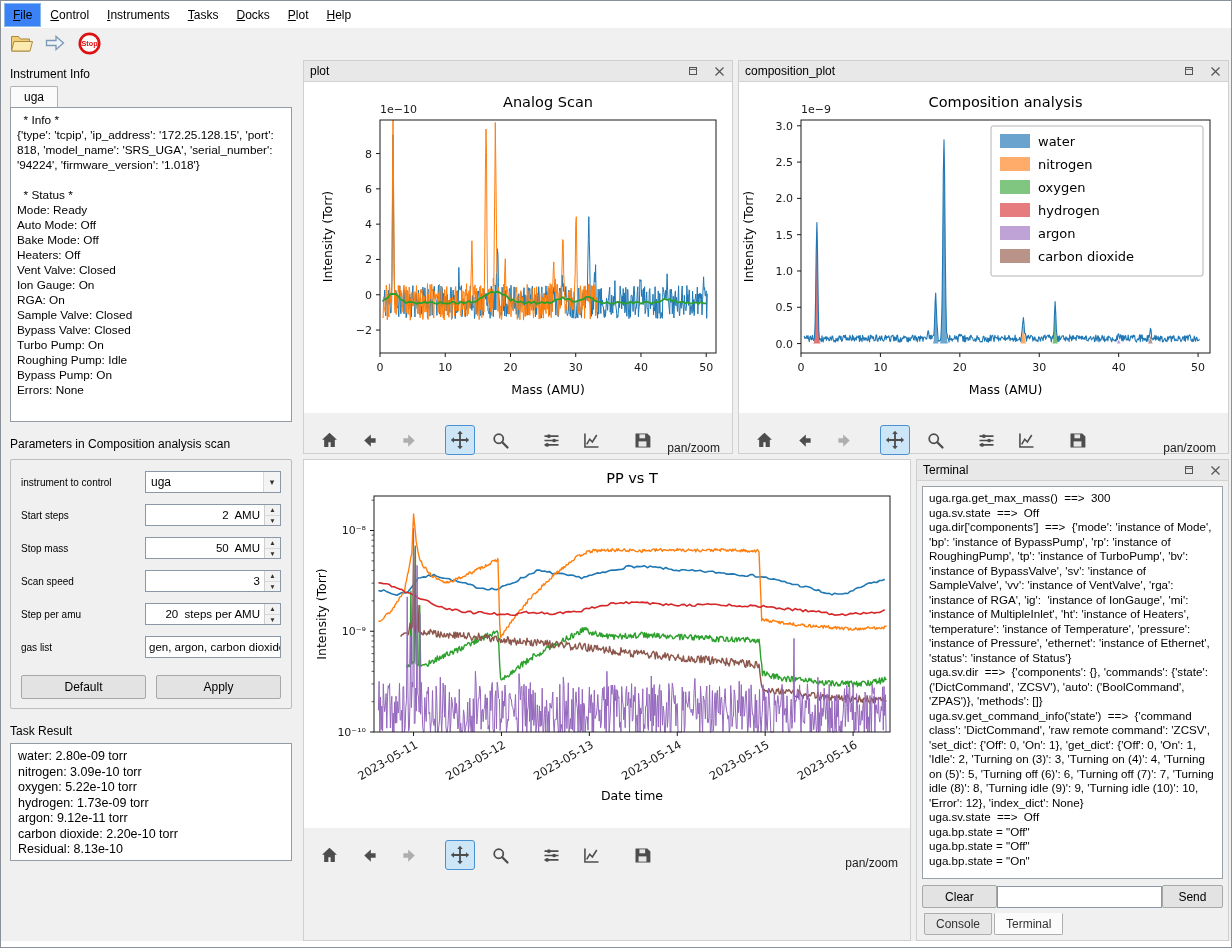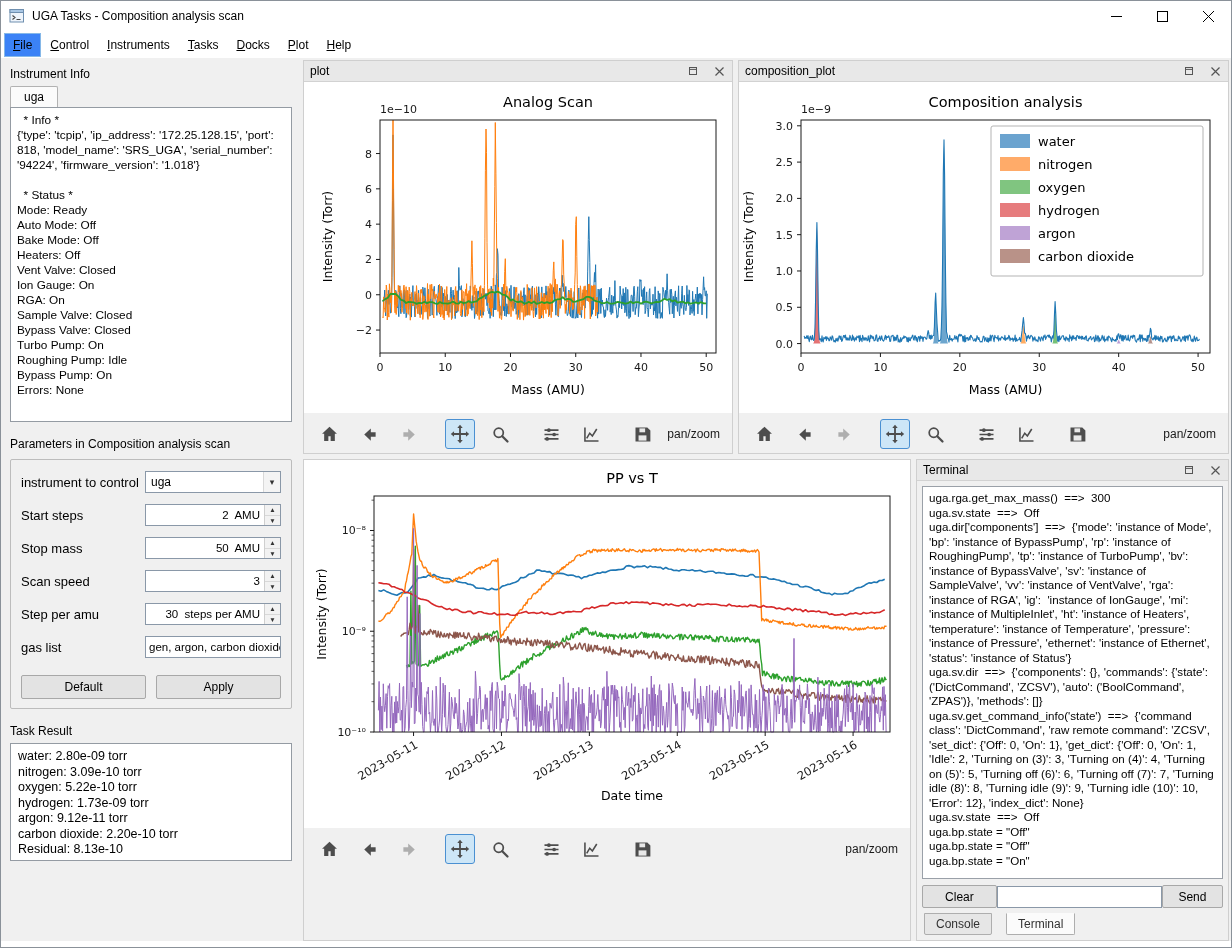--- a/index.html
+++ b/index.html
@@ -15,21 +15,21 @@
 .toolbar{height:30px;display:flex;align-items:center;gap:8px;padding-left:7px;flex:none;background:#f0f0f0}
 .toolbtn{width:26px;height:26px;display:flex;align-items:center;justify-content:center}
 .main{flex:1;display:flex;min-height:0}
 .left-panel{width:300px;flex:none;padding:7px 9px;display:flex;flex-direction:column;min-height:0;overflow:hidden}
 .section-label{font-size:12px;margin:2px 0 5px;flex:none}
 .tabbar{display:flex;flex:none}
 .tab{background:#fbfbfb;border:1px solid #b2b2b2;border-bottom:none;padding:3px 13px;font-size:12px;border-radius:2px 2px 0 0}
 .info-box{border:1px solid #949ba3;background:#fff;height:315px;padding:5px 6px;font-size:11.8px;line-height:15px;white-space:pre-wrap;overflow:hidden;flex:none}
 .groupbox{border:1px solid #bcbcbc;border-radius:2px;margin-top:3px;padding:11px 10px 9px 10px;flex:none}
 .param-row{display:flex;align-items:center;height:22px;margin-bottom:11px}
-.param-label{flex:1;font-size:13px}
+.param-label{flex:1;font-size:10px}
 .combo,.spin,.lineedit{width:136px;height:22px;background:#fff;border:1px solid #8a98a8;display:flex;align-items:center;font-size:12px;overflow:hidden}
 .combo-text{flex:1;padding-left:5px}
 .combo-arrow{width:17px;text-align:center;color:#333;font-size:9px;border-left:1px solid #d9d9d9;height:100%;display:flex;align-items:center;justify-content:center;background:#f4f4f4}
 .spin-text{flex:1;text-align:right;padding-right:4px;white-space:pre;font-size:11.5px}
 .spin-btns{width:16px;height:100%;border-left:1px solid #cfcfcf;display:flex;flex-direction:column;background:#f2f2f2}
 .spin-up,.spin-down{flex:1;font-size:6.5px;line-height:9px;text-align:center;color:#333;display:flex;align-items:center;justify-content:center}
 .spin-up{border-bottom:1px solid #d8d8d8}
 .lineedit span{padding-left:3px;white-space:nowrap;font-size:11.5px}
 .btn-row{display:flex;gap:10px;margin-top:17px}
 .pbtn{flex:1;height:24px;background:#e3e3e3;border:1px solid #a8a8a8;border-radius:2px;font-size:12px;display:flex;align-items:center;justify-content:center}
@@ -44,80 +44,74 @@
 #dock-derived{flex:0 0 608px}
 #dock-terminal{flex:1}
 .dock-titlebar{height:21px;background:#e8e8e8;display:flex;align-items:center;padding:0 6px;border-bottom:1px solid #d2d2d2;flex:none}
 .dock-title{font-size:12px}
 .dock-btns{margin-left:auto;display:flex;align-items:center;gap:12px}
 .dock-btn{width:14px;height:14px;display:flex;align-items:center;justify-content:center;color:#444;font-size:11px}
 .figure{background:#fff;flex:none;overflow:hidden}
 #fig-analog,#fig-composition{height:331px}
 #fig-ppvst{height:368px}
 .figure svg text{font-family:"DejaVu Sans",sans-serif}
-.navbar{height:42px;display:flex;align-items:center;padding:0 12px 0 10px;gap:10px;flex:none}
+.navbar{height:42px;display:flex;align-items:flex-end;padding:0 12px 0 10px;gap:10px;flex:none}
 .navbtn{width:30px;height:30px;display:flex;align-items:center;justify-content:center;border-radius:3px;border:1px solid transparent}
 .navbtn.checked{background:#cde6f7;border:1px solid #4a90d2}
 .navbtn.disabled svg{opacity:.4}
 .navbtn.gap{margin-left:11px}
 .nav-status{margin-left:auto;font-size:12px;color:#1b1b1b}
 .term-body{flex:1;display:flex;flex-direction:column;padding:5px;min-height:0}
 .term-output{flex:1;border:1px solid #9aa0a8;background:#fff;padding:4px 6px;font-size:11.6px;line-height:14.5px;white-space:pre-wrap;overflow:hidden}
 .term-controls{display:flex;margin-top:6px;flex:none;align-items:center}
 .term-btn{height:23px;background:#e3e3e3;border:1px solid #a8a8a8;border-radius:2px;font-size:12px;display:flex;align-items:center;justify-content:center}
 .term-btn.clear{width:76px}
 .term-btn.send{width:62px}
 .term-input{flex:1;height:22px;border:1px solid #8a98a8;background:#fff;font-family:"Liberation Sans",sans-serif;font-size:12px;padding:0 4px}
 .term-tabs{display:flex;margin-top:5px;flex:none;padding-left:2px}
-.term-tab{padding:3px 11px;font-size:12px;border:1px solid #aeaeae;background:#e6e6e6;color:#333;margin-right:14px;border-radius:0 0 2px 2px}
+.term-tab{padding:3px 11px;font-size:12px;border:1px solid #aeaeae;background:#e6e6e6;color:#333;margin-right:2px;border-radius:0 0 2px 2px}
 .term-tab.active{background:#fbfbfb;border-top:1px solid #fbfbfb}
 .bottom-strip{height:6px;background:#fff;flex:none}
 u{text-decoration:underline}
 </style>
 </head>
 <body>
 
 <div class="window">
 
-  <div class="titlebar">
-    <svg width="16" height="16" viewBox="0 0 16 16">
-        <rect x="1" y="1.5" width="13.5" height="12.5" fill="#eef4fb" stroke="#6f8faf"></rect>
-        <rect x="1" y="1.5" width="13.5" height="3" fill="#a8c6e4" stroke="#6f8faf"></rect>
-        <path d="M3.5 7.5l2.5 2-2.5 2M7.5 11.5h4" stroke="#444" fill="none" stroke-width="1.1"></path>
-      </svg>
-    <span class="title">UGA Tasks  -  Composition analysis scan</span>
-    <div class="win-controls">
-      <div class="win-btn">
-          <svg width="11" height="11" viewBox="0 0 11 11">
-            <line x1="0" y1="5.5" x2="11" y2="5.5" stroke="#000"></line>
-          </svg>
-        </div>
-      <div class="win-btn">
-          <svg width="11" height="11" viewBox="0 0 11 11">
-            <rect x="0.5" y="0.5" width="10" height="10" fill="none" stroke="#000"></rect>
-          </svg>
-        </div>
-      <div class="win-btn">
-          <svg width="11" height="11" viewBox="0 0 11 11">
-            <path d="M0 0 11 11 M11 0 0 11" stroke="#000"></path>
-          </svg>
-        </div>
-    </div>
-  </div>
 
   <div class="menubar" id="menubar">
       <span class="menu-item active"><u>F</u>ile</span>
       <span class="menu-item"><u>C</u>ontrol</span>
       <span class="menu-item"><u>I</u>nstruments</span>
       <span class="menu-item"><u>T</u>asks</span>
       <span class="menu-item"><u>D</u>ocks</span>
       <span class="menu-item"><u>P</u>lot</span>
       <span class="menu-item"><u>H</u>elp</span>
     </div>
 
+  <div class="toolbar">
+    <div class="toolbtn">
+      <svg width="24" height="24" viewBox="0 0 24 24">
+          <path d="M2.5 5.5h7l2 2.5h9v12h-18z" fill="#f2cd77" stroke="#a98a3f"></path>
+          <path d="M2.5 20 5 10.5h18.5L21 20z" fill="#fdeab0" stroke="#a98a3f"></path>
+        </svg>
+    </div>
+    <div class="toolbtn">
+      <svg width="24" height="24" viewBox="0 0 24 24">
+          <path d="M3.5 9.5h9.5V5.5l7.5 6.5-7.5 6.5v-4H3.5z" fill="#eef3f8" stroke="#7b98b4" stroke-width="1.3"></path>
+        </svg>
+    </div>
+    <div class="toolbtn">
+      <svg width="25" height="25" viewBox="0 0 24 24">
+          <circle cx="12" cy="12" r="9.3" fill="#fff" stroke="#d11" stroke-width="2.6"></circle>
+          <text x="12" y="14.6" font-size="7" text-anchor="middle" fill="#d11" font-weight="bold">Stop</text>
+        </svg>
+    </div>
+  </div>
 
   <div class="main">
 
     <div class="left-panel">
       <div class="section-label">Instrument Info</div>
       <div class="tabbar">
         <div class="tab">uga</div>
       </div>
       <div class="info-box">  * Info * 
 {'type': 'tcpip', 'ip_address': '172.25.128.15', 'port': 818, 'model_name': 'SRS_UGA', 'serial_number': '94224', 'firmware_version': '1.018'}
@@ -173,21 +167,21 @@
                 <span class="spin-text">3</span>
                 <span class="spin-btns">
                   <span class="spin-up">▲</span>
                   <span class="spin-down">▼</span>
                 </span>
               </div>
             </div>
             <div class="param-row">
               <span class="param-label">Step per amu</span>
               <div class="spin">
-                <span class="spin-text">30  steps per AMU</span>
+                <span class="spin-text">20  steps per AMU</span>
                 <span class="spin-btns">
                   <span class="spin-up">▲</span>
                   <span class="spin-down">▼</span>
                 </span>
               </div>
             </div>
             <div class="param-row">
               <span class="param-label">gas list</span>
               <div class="lineedit">
                 <span>gen, argon, carbon dioxide</span>

